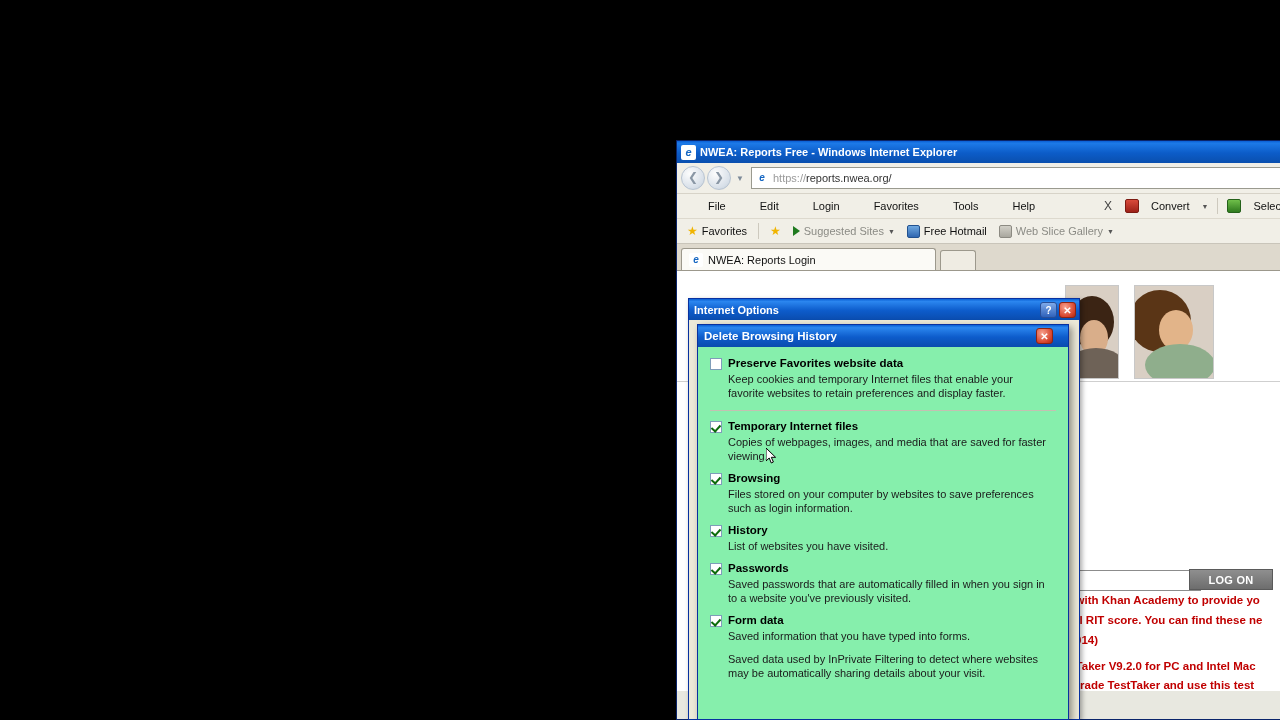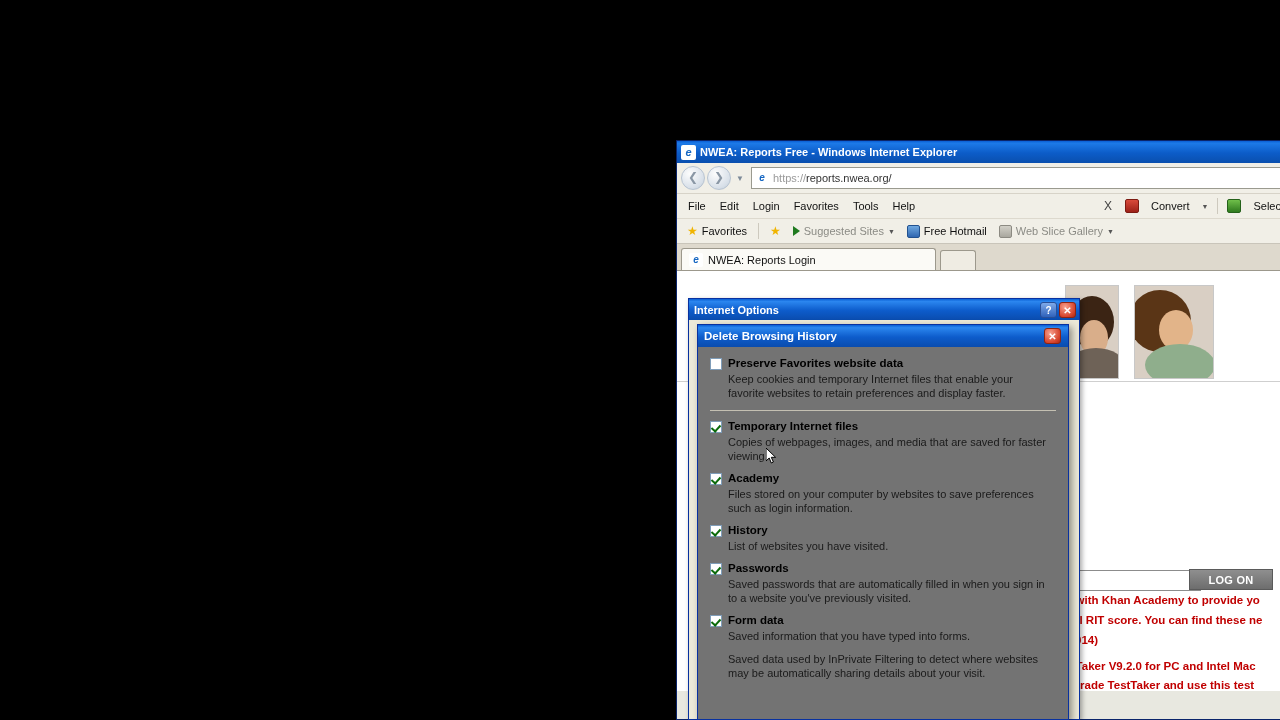--- a/index.html
+++ b/index.html
@@ -110,21 +110,21 @@
   .ie-menubar {
     height: 24px;
     background: #f1efe7;
     display: flex;
     align-items: center;
     font-size: 11px;
     color: #111;
     border-bottom: 1px solid #ddd9ce;
     padding-left: 4px;
   }
-  .menu-item { padding: 3px 7px; }
+  .menu-item { padding: 3px 7px; margin-left: 20px; }
   .menubar-spacer { flex: 1; }
   .menubar-right { display: flex; align-items: center; padding-right: 6px; }
   .mb-x { color: #444; font-size: 12px; padding: 0 8px; }
   .mb-btn {
     display: flex; align-items: center; gap: 12px;
     font-size: 11px; padding: 2px 5px; color: #111;
   }
   .mb-ico {
     width: 14px; height: 14px;
     border-radius: 2px;
@@ -300,26 +300,26 @@
     background: #ece9d8;
     border: 1px solid #0831a0;
     box-sizing: border-box;
     box-shadow: 3px 3px 7px rgba(0,0,0,.4);
     overflow: hidden;
   }
   .dh-titlebar {
     height: 22px;
     background: linear-gradient(to bottom, #0a5fd4 0%, #2b86ef 12%, #0d5ccb 55%, #0a4cae 100%);
     display: flex; align-items: center;
-    padding: 0 7px 0 6px;
+    padding: 0 15px 0 6px;
     color: #fff; font-size: 11.5px; font-weight: bold;
   }
   .dh-title-text { flex: 1; }
   .dh-body {
-    background: #737373;
+    background: #86efac;
     padding: 10px 12px 0 12px;
     height: calc(100% - 22px);
     box-sizing: border-box;
     overflow: hidden;
   }
   .opt { margin-bottom: 9px; }
   .opt-head { display: flex; align-items: flex-start; gap: 6px; }
   .cb {
     width: 12px; height: 12px;
     border: 1px solid #7f9db9;
@@ -494,21 +494,21 @@
         <div class="opt-head">
           <span class="cb checked"></span>
           <span class="opt-title">Temporary Internet files</span>
         </div>
         <div class="opt-desc">Copies of webpages, images, and media that are saved for faster viewing.</div>
       </div>
 
       <div class="opt">
         <div class="opt-head">
           <span class="cb checked"></span>
-          <span class="opt-title">Academy</span>
+          <span class="opt-title">Browsing</span>
         </div>
         <div class="opt-desc">Files stored on your computer by websites to save preferences such as login information.</div>
       </div>
 
       <div class="opt">
         <div class="opt-head">
           <span class="cb checked"></span>
           <span class="opt-title">History</span>
         </div>
         <div class="opt-desc">List of websites you have visited.</div>

